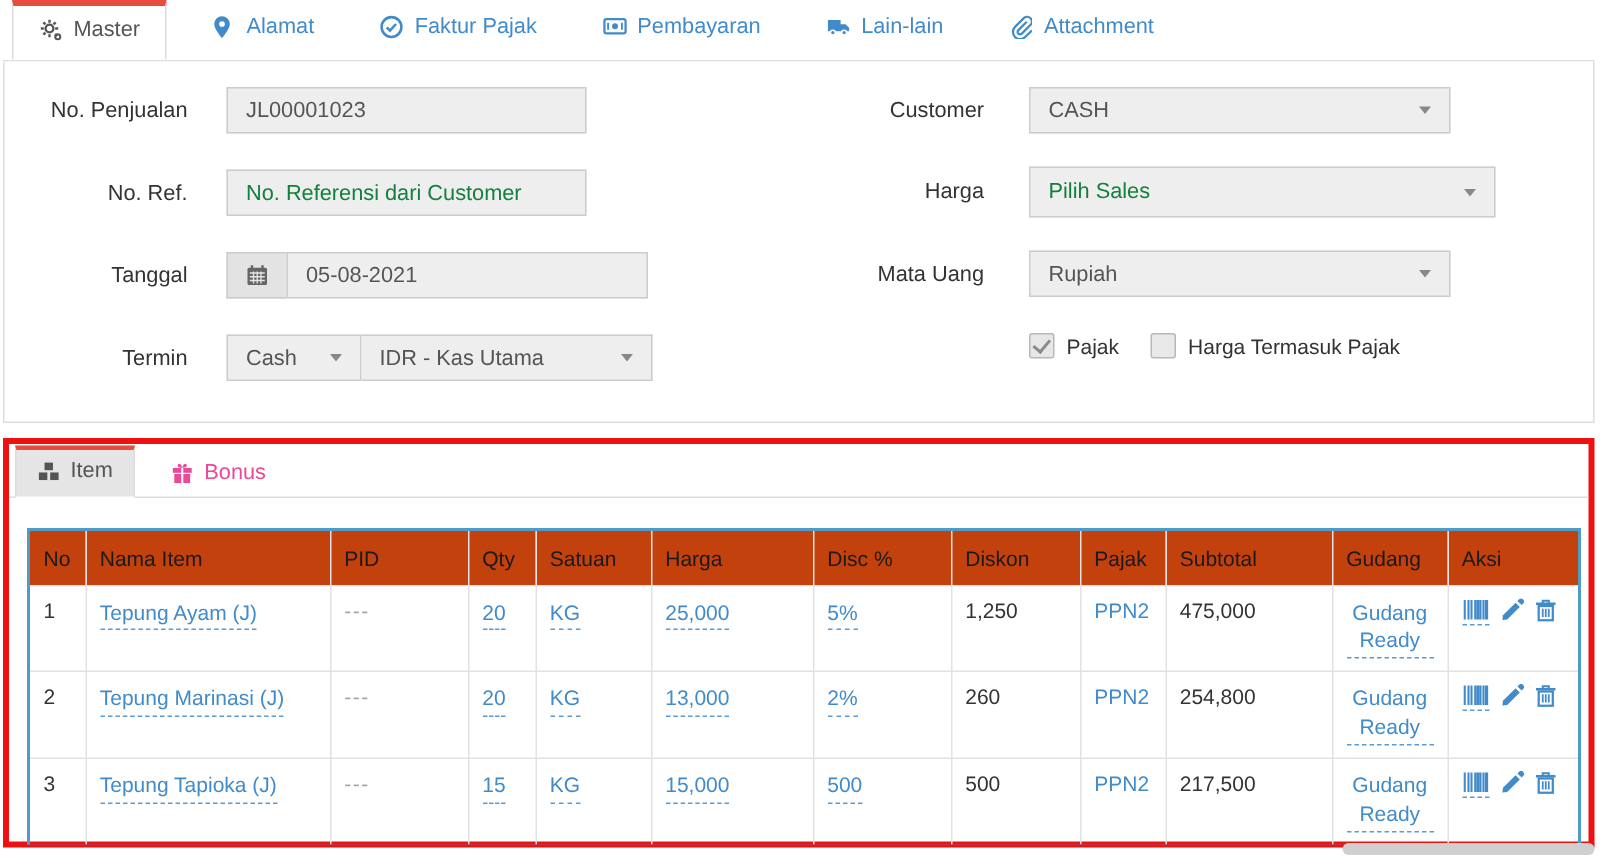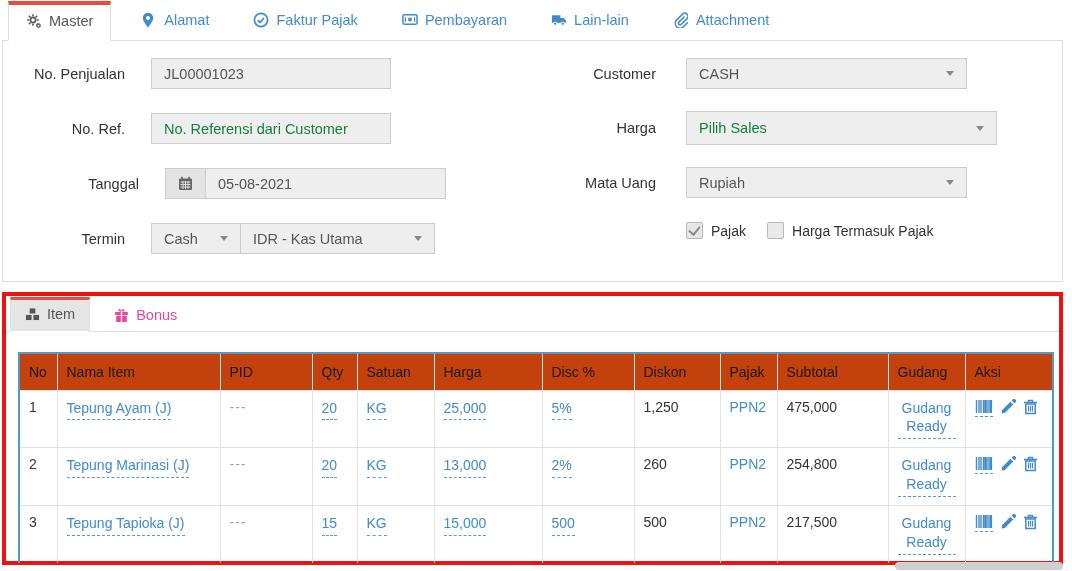--- a/index.html
+++ b/index.html
@@ -1,21 +1,21 @@
 <!DOCTYPE html>
 <html><head>
 <meta charset="utf-8">
 <style>
   * { margin:0; padding:0; box-sizing:border-box; }
   html,body { background:#fff; }
   body { font-family:"Liberation Sans","DejaVu Sans",sans-serif; font-size:14px; color:#333; }
   .page { position:relative; width:1072px; height:571px; background:#fff; overflow:hidden; }
 
   
-  .tabs-row { position:absolute; left:2px; top:0; right:9px; height:41px; display:flex; align-items:center; border-bottom:1px solid #ddd; }
+  .tabs-row { position:absolute; left:2px; top:0; right:9px; height:41px; display:flex; align-items:flex-start; border-bottom:1px solid #ddd; }
   .tab { display:flex; align-items:center; gap:7px; padding:10px 14px; color:#428bca; cursor:pointer; white-space:nowrap; font-size:14.5px; }
   .tab .ticon { display:inline-flex; width:16px; height:16px; color:#428bca; }
   .tab.active { background:#fff; border:1px solid #ddd; border-bottom:1px solid #fff; border-top:4px solid #e74c3c; margin-bottom:-1px; color:#555; padding:8px 17px 11px 17px; margin-left:6px; }
   .tab.active .ticon { color:#555; }
   .tabgap { width:16px; }
 
   
   .panel-top { position:absolute; left:2px; top:41px; right:9px; height:241px; background:#fff; border:1px solid #ddd; border-top:none; }
 
   .fg { position:absolute; display:flex; align-items:center; }
@@ -144,21 +144,21 @@
       </div>
     </div>
 
     <div class="fg" style="left:18px; top:72px;">
       <span class="flabel" style="width:104px;">No. Ref.</span>
       <div class="ctrl" style="width:240px; margin-left:26px;">
         <span class="ph">No. Referensi dari Customer</span>
       </div>
     </div>
 
-    <div class="fg" style="left:32px; top:127px;">
+    <div class="fg" style="left:18px; top:127px;">
       <span class="flabel" style="width:104px;">Tanggal</span>
       <div style="display:flex; margin-left:26px;">
         <div class="addon">
           <svg width="15" height="15" viewBox="0 0 15 15">
               <rect x="1" y="2.5" width="13" height="11.5" rx="1" fill="currentColor"></rect>
               <path d="M4 0.8v3M11 0.8v3" stroke="currentColor" stroke-width="1.6"></path>
               <path d="M2.5 6h10M2.5 8.5h10M2.5 11h10M5 5v8M7.5 5v8M10 5v8" stroke="#e3e3e3" stroke-width="0.9"></path>
             </svg>
         </div>
         <div class="ctrl" style="width:241px;">

